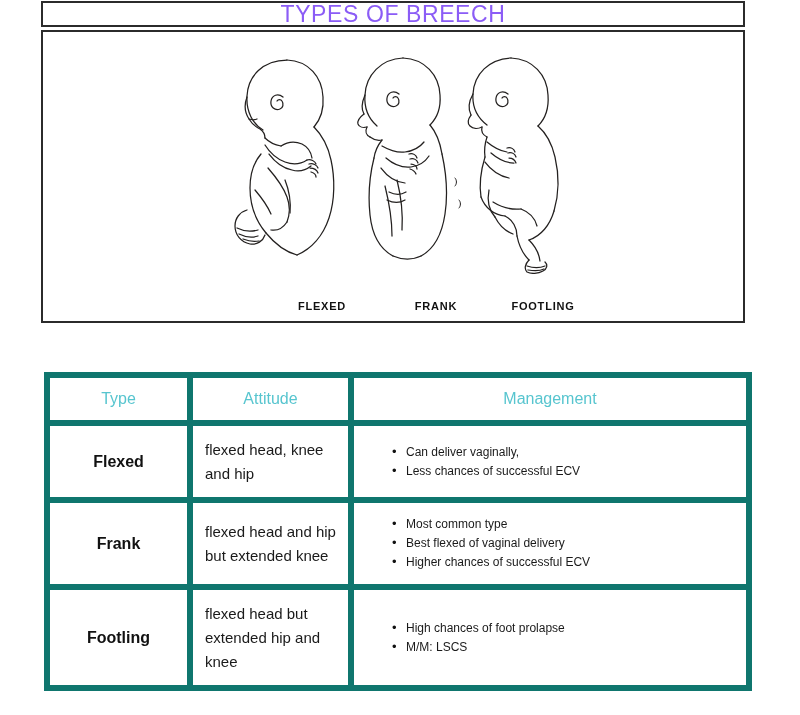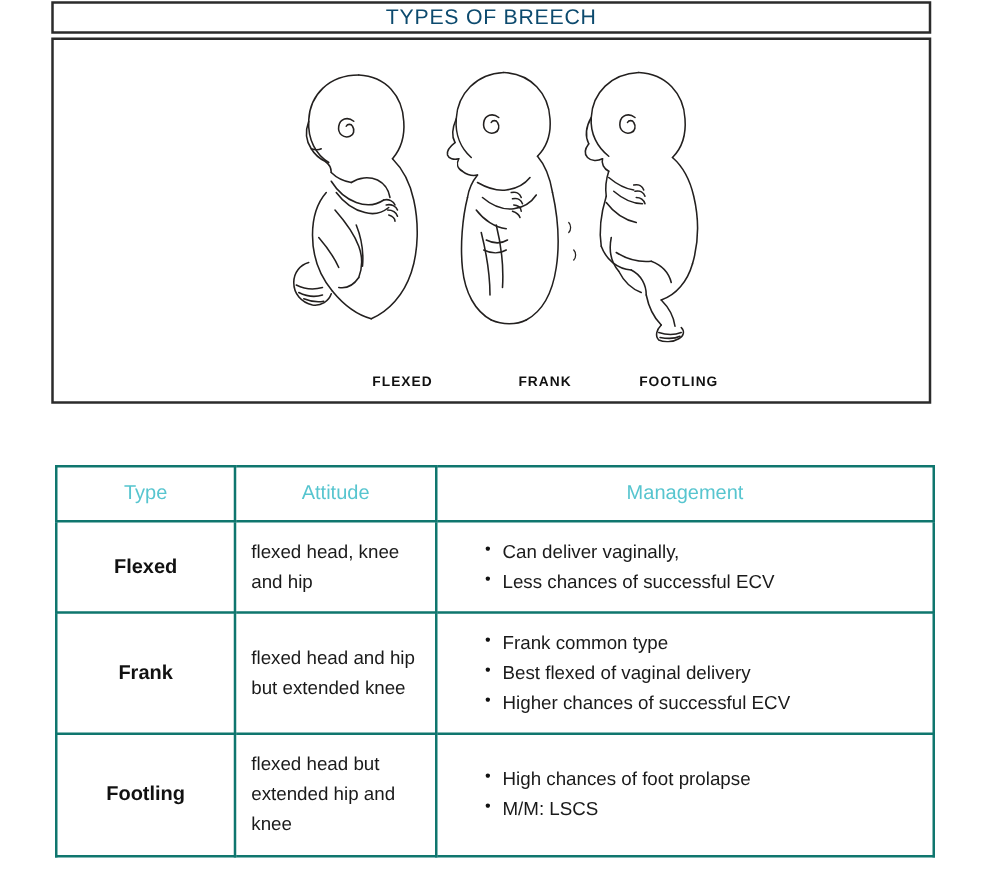--- a/index.html
+++ b/index.html
@@ -24,23 +24,23 @@
     width: 704px;
     height: 26px;
     border: 2px solid #2b2b2b;
     box-sizing: border-box;
     background: #ffffff;
     display: flex;
     align-items: center;
     justify-content: center;
   }
   #title-text {
-    font-size: 17px;
+    font-size: 23px;
     letter-spacing: 0.6px;
-    color: #0c4a6e;
+    color: #8b5cf6;
     font-weight: 400;
     white-space: nowrap;
   }
 
   
   #figure-box {
     position: absolute;
     left: 41px;
     top: 30px;
     width: 704px;
@@ -88,21 +88,21 @@
     border-collapse: collapse;
     table-layout: fixed;
     background: #ffffff;
   }
   #breech-table col.c-type     { width: 143px; }
   #breech-table col.c-attitude { width: 161px; }
   #breech-table col.c-manage   { width: 398px; }
 
   #breech-table th,
   #breech-table td {
-    border: 2px solid #0f766e;
+    border: 6px solid #0f766e;
     box-sizing: border-box;
     vertical-align: middle;
     padding: 12px;
   }
   #breech-table th {
     height: 40px;
     font-size: 16px;
     font-weight: 400;
     color: #57c5cf;
     text-align: center;
@@ -123,21 +123,21 @@
   }
   .cell-manage {
     padding: 7px 10px 7px 6px;
   }
   .cell-manage ul {
     margin: 0;
     padding: 0 0 0 26px;
     list-style: none;
   }
   .cell-manage li {
-    font-size: 15px;
+    font-size: 12px;
     color: #1a1a1a;
     line-height: 1.58;
     position: relative;
     padding-left: 14px;
   }
   .cell-manage li::before {
     content: "\2022";
     position: absolute;
     left: 0;
     top: -1px;
@@ -309,21 +309,21 @@
             <li>Can deliver vaginally,</li>
             <li>Less chances of successful ECV</li>
           </ul>
         </td>
       </tr>
       <tr>
         <td class="cell-type">Frank</td>
         <td class="cell-attitude">flexed head and hip but extended knee</td>
         <td class="cell-manage">
           <ul>
-            <li>Frank common type</li>
+            <li>Most common type</li>
             <li>Best flexed of vaginal delivery</li>
             <li>Higher chances of successful ECV</li>
           </ul>
         </td>
       </tr>
       <tr>
         <td class="cell-type">Footling</td>
         <td class="cell-attitude">flexed head but extended hip and knee</td>
         <td class="cell-manage">
           <ul>

